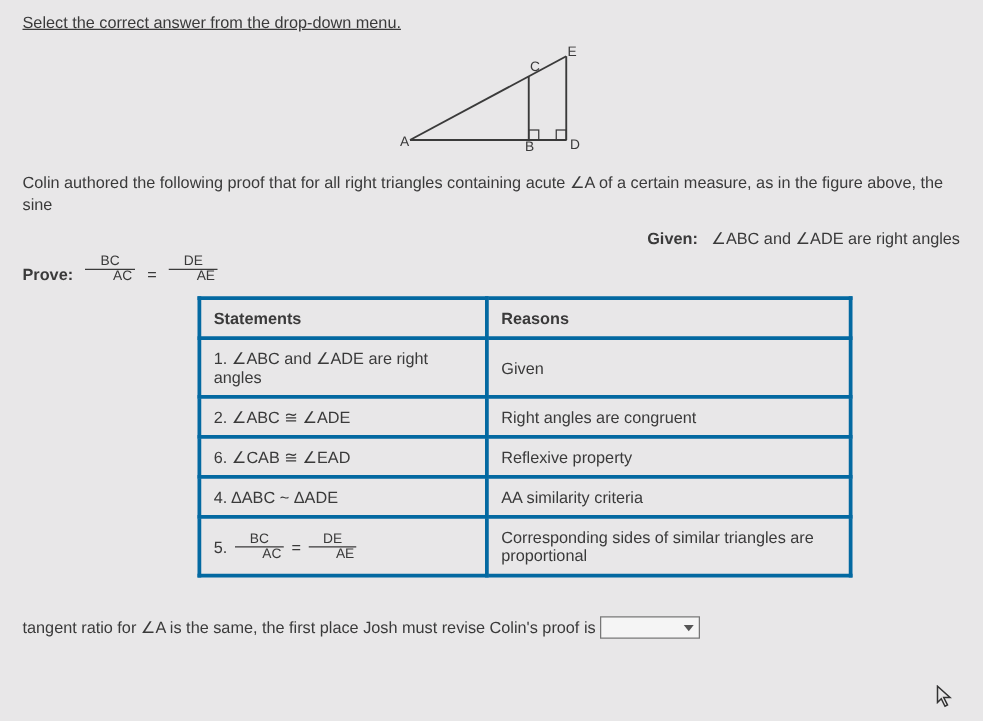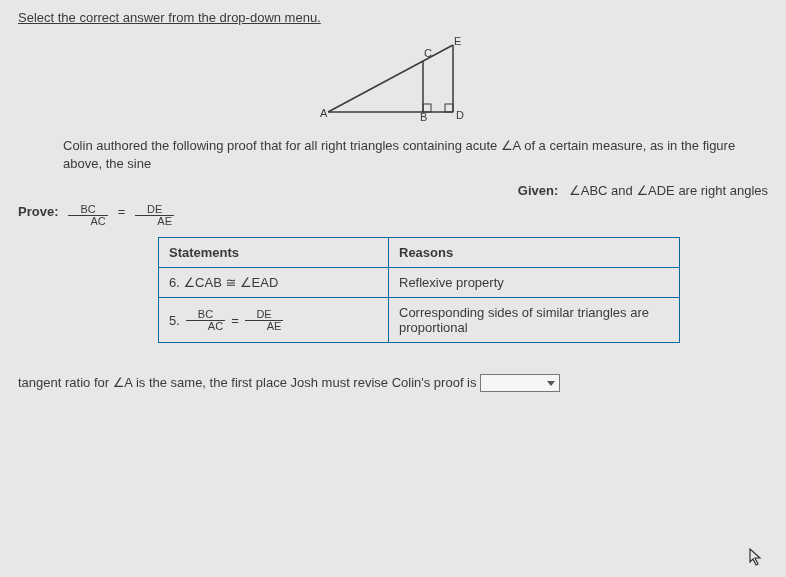--- a/index.html
+++ b/index.html
@@ -9,40 +9,40 @@
       background: #e8e7e8;
       font-family: Arial, sans-serif;
       font-size: 13px;
       color: #3a3a3a;
       padding: 10px 18px;
       position: relative;
     }
     .instruction { margin-bottom: 12px; text-decoration: underline; }
     .figure-wrap { text-align: center; margin: 8px 0 12px 0; }
     .figure { display: inline-block; }
-    .problem-text { margin-bottom: 10px; line-height: 1.4; margin-left: 45px; }
+    .problem-text { margin-bottom: 10px; line-height: 1.4; }
     .given { margin-bottom: 6px; text-align: right; }
-    .prove { margin-bottom: 10px; display: flex; align-items: flex-start; gap: 10px; }
+    .prove { margin-bottom: 10px; display: flex; align-items: flex-end; gap: 10px; }
     .bold { font-weight: bold; }
     .frac {
       display: inline-block;
       vertical-align: middle;
       text-align: center;
       font-size: 11px;
       line-height: 1;
     }
     .frac .num { display: block; border-bottom: 1px solid #3a3a3a; padding: 0 2px; }
     .frac .den { display: block; padding: 0 2px; margin-left: 20px; }
     .table-wrap { margin-left: 140px; margin-bottom: 10px; }
     table.proof {
       border-collapse: collapse;
       background: #e8e7e8;
     }
     table.proof th, table.proof td {
-      border: 1px solid #0369a1;
+      border: 3px solid #0369a1;
       padding: 7px 10px;
       text-align: left;
       font-weight: normal;
       vertical-align: middle;
       font-size: 13px;
     }
     table.proof th { font-weight: bold; }
     .col-stmt { width: 230px; }
     .col-reason { width: 291px; }
     .question { line-height: 1.5; }
@@ -118,22 +118,34 @@
 </div>
 
 <div class="table-wrap">
   <table class="proof">
     <tbody>
         <tr>
       <th class="col-stmt">Statements</th>
       <th class="col-reason">Reasons</th>
     </tr>
     <tr>
+      <td>1. ∠ABC and ∠ADE are right angles</td>
+      <td>Given</td>
+    </tr>
+    <tr>
+      <td>2. ∠ABC ≅ ∠ADE</td>
+      <td>Right angles are congruent</td>
+    </tr>
+    <tr>
       <td>6. ∠CAB ≅ ∠EAD</td>
       <td>Reflexive property</td>
+    </tr>
+    <tr>
+      <td>4. ΔABC ~ ΔADE</td>
+      <td>AA similarity criteria</td>
     </tr>
     <tr>
       <td>
         <span class="row5">
           <span>5.</span>
           <span class="frac">
             <span class="num">BC</span>
             <span class="den">AC</span>
           </span>
           <span>=</span>

